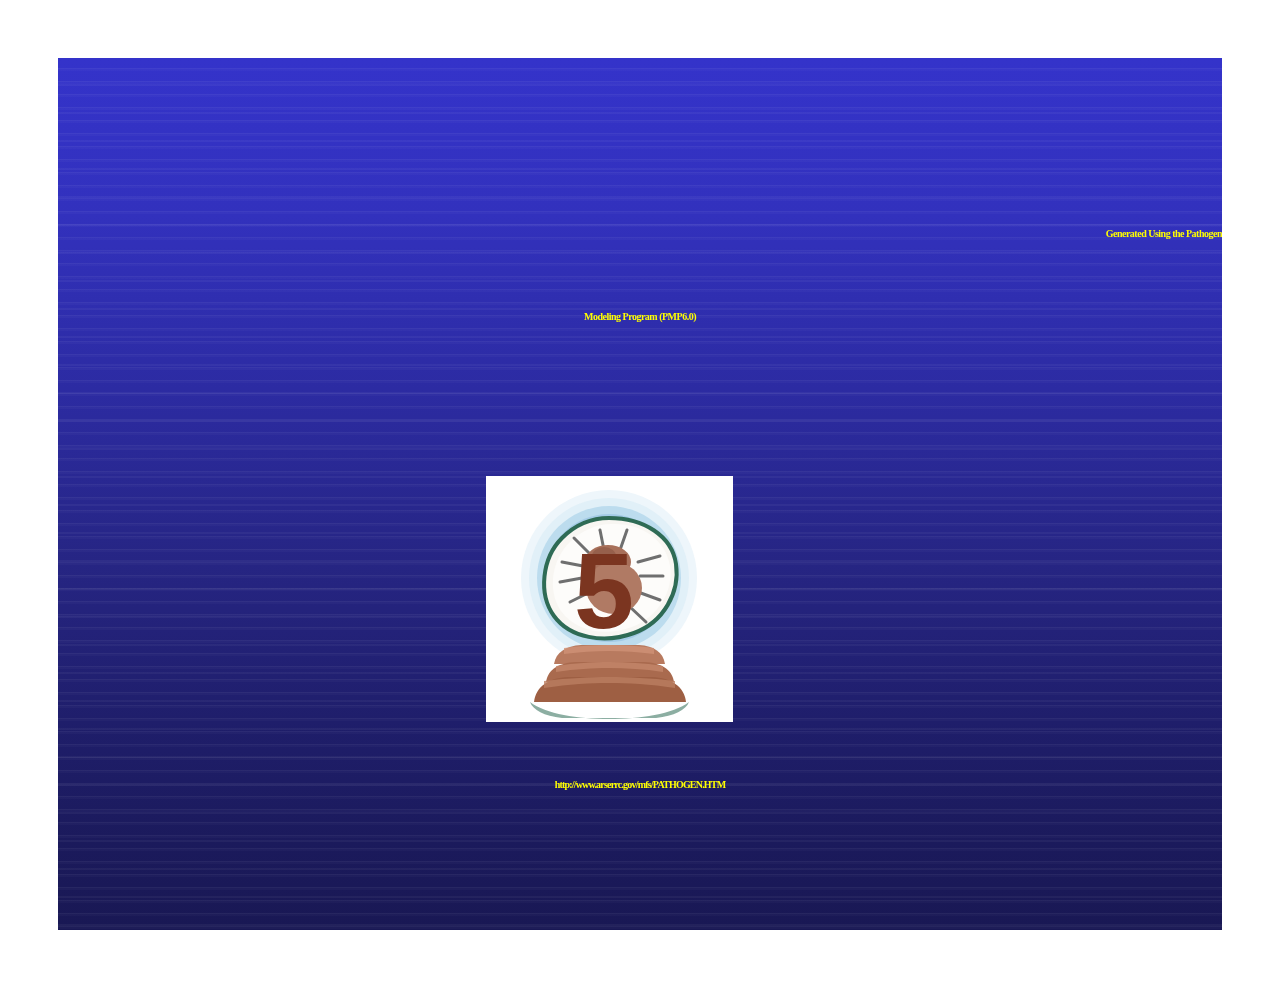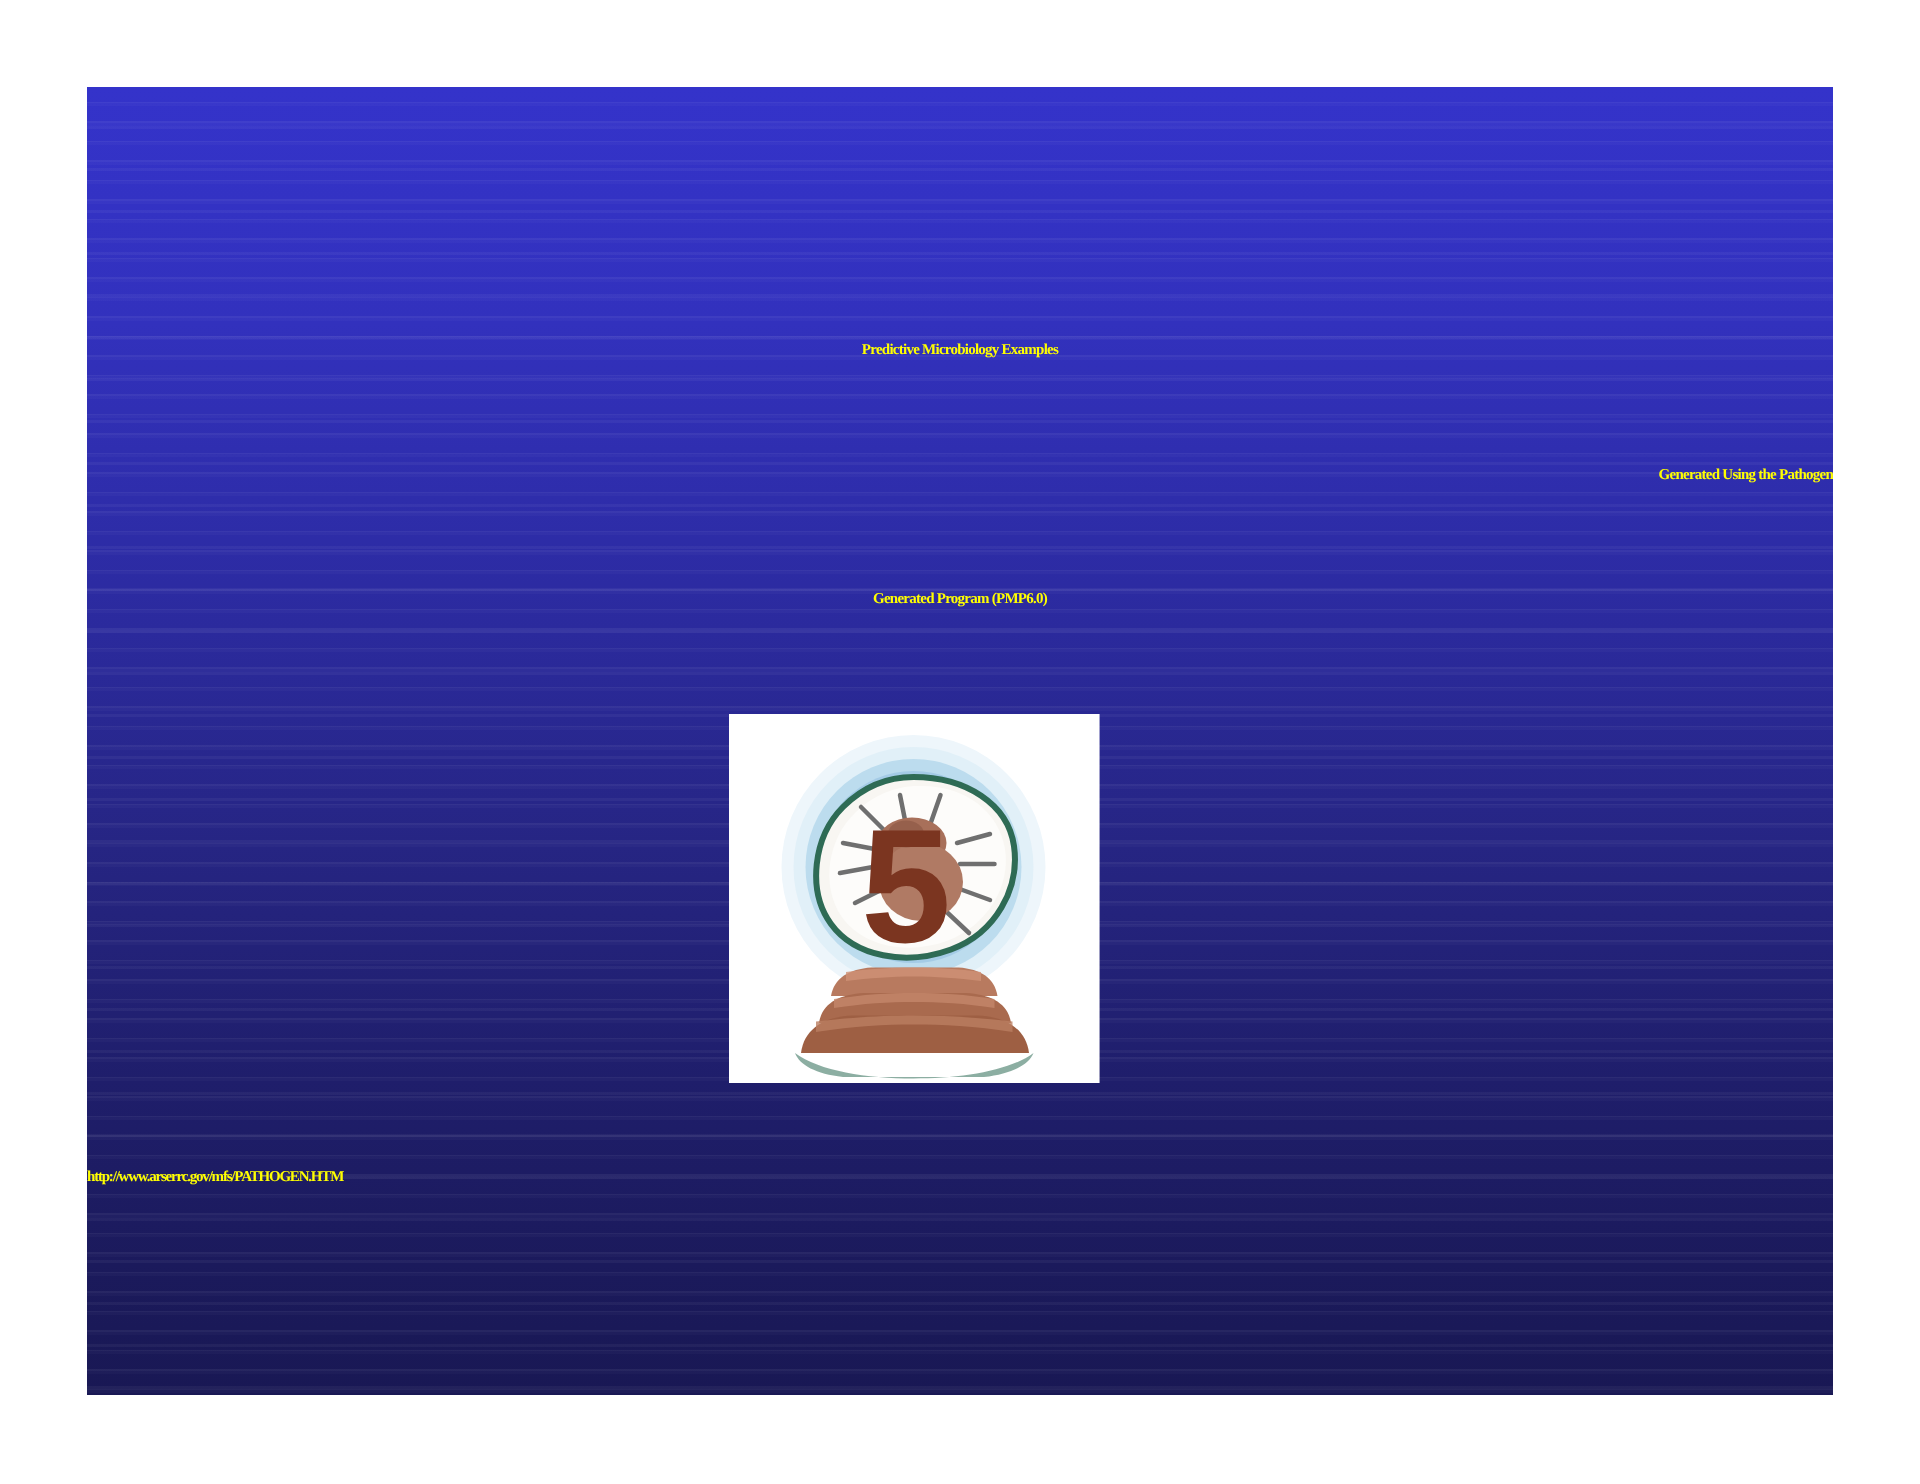--- a/index.html
+++ b/index.html
@@ -80,41 +80,41 @@
     overflow: hidden;
   }
   #cb-canvas { display:block; width:247px; height:246px; }
 
   
   #url-block {
     position: absolute;
     left: 0;
     top: 694px;
     width: 1164px;
+    text-align: center;
     z-index: 3;
   }
   #url-text {
     color: #ffff00;
     font-family: "Liberation Serif", "DejaVu Serif", serif;
     font-weight: bold;
     font-size: 55px;
     line-height: 66px;
     letter-spacing: -0.8px;
     white-space: nowrap;
   }
 </style>
 </head>
 <body>
 
 <div id="slide-root">
 
   <div id="title-block">
-    <div class="title-line" style="font-size: 10px;">Predictive Microbiology Examples</div>
     <div class="title-line" style="font-size: 10px; text-align: right;">Generated Using the Pathogen</div>
-    <div class="title-line" style="font-size: 10px;">Generated Program (PMP6.0)</div>
+    <div class="title-line" style="font-size: 10px;">Modeling Program (PMP6.0)</div>
   </div>
 
   <div id="crystal-ball-figure">
     <svg id="cb-canvas" viewBox="0 0 247 246" xmlns="http://www.w3.org/2000/svg">
       <rect x="0" y="0" width="247" height="246" fill="#ffffff"></rect>
 
       <circle cx="123" cy="102" r="88" fill="#eef6fb"></circle>
       <circle cx="123" cy="102" r="80" fill="#e1f0f8"></circle>
       <circle cx="123" cy="102" r="72" fill="#bcdcee"></circle>
       <circle cx="123" cy="102" r="64" fill="#a4cbe6"></circle>

